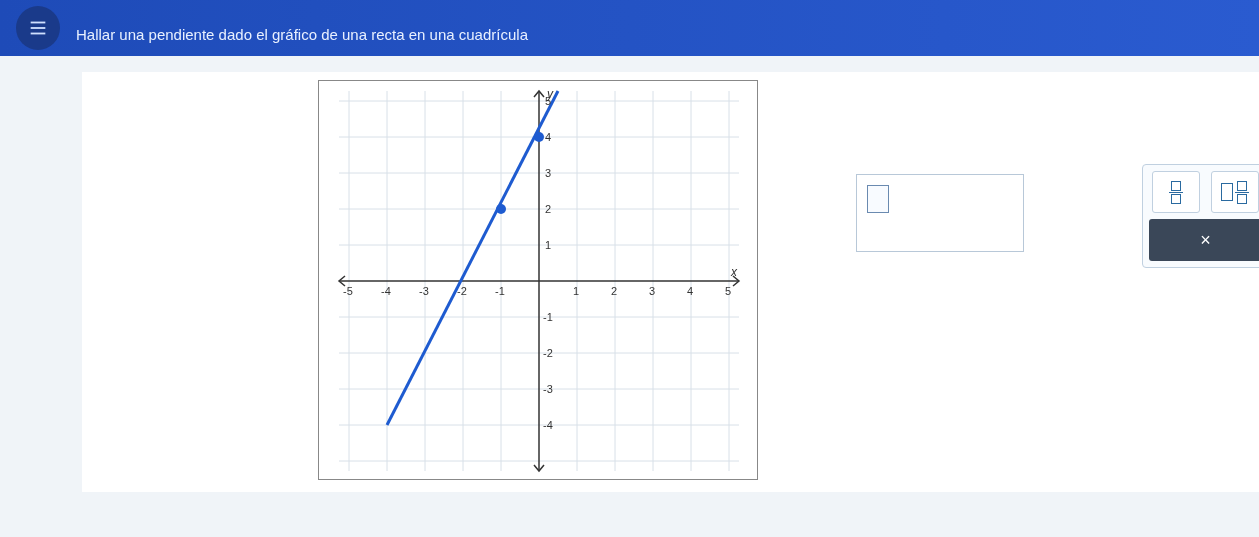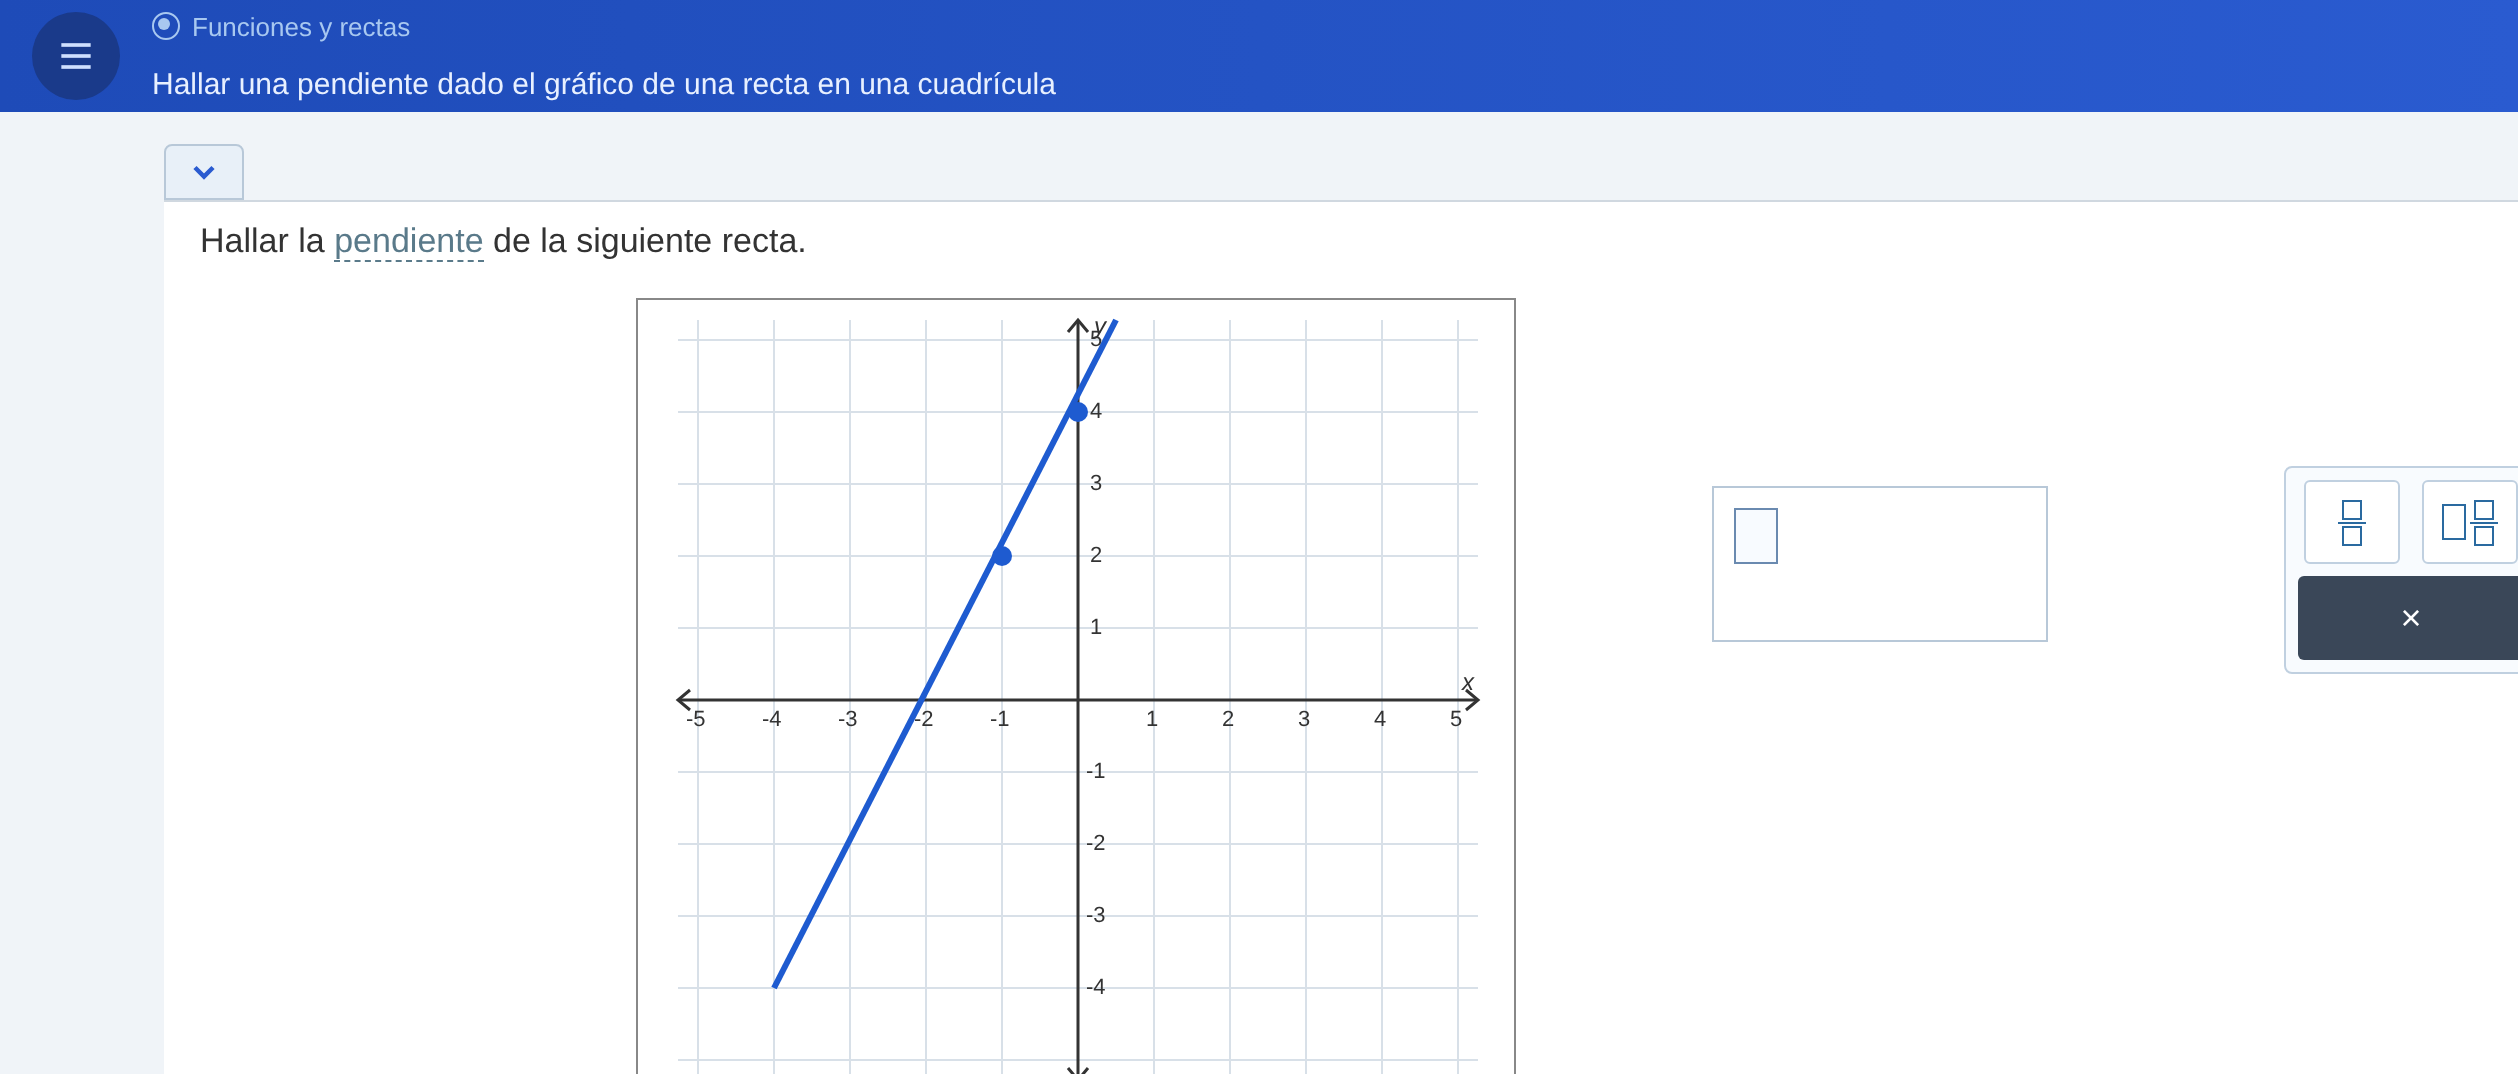--- a/index.html
+++ b/index.html
@@ -163,38 +163,31 @@
 
 <div class="header">
   <div class="menu-btn">
     <svg width="22" height="22" viewBox="0 0 24 24" fill="none" stroke-width="2">
       <line x1="4" y1="6" x2="20" y2="6"></line>
         <line x1="4" y1="12" x2="20" y2="12"></line>
         <line x1="4" y1="18" x2="20" y2="18"></line>
     </svg>
   </div>
   <div class="header-text">
-    <div class="breadcrumb">
-      <span class="bc-icon"></span>
-      <span>Funciones y rectas</span>
-    </div>
     <div class="subtitle">Hallar una pendiente dado el gráfico de una recta en una cuadrícula</div>
   </div>
 </div>
 
 <div class="content">
   <div class="collapse-btn">
     <svg width="18" height="18" viewBox="0 0 24 24" fill="none" stroke-width="3">
       <polyline points="6 9 12 15 18 9"></polyline>
     </svg>
   </div>
 
-  <div class="question-bar">
-    <span>Hallar la </span><span class="underline">pendiente</span><span> de la siguiente recta.</span>
-  </div>
 
   <div class="work-area">
 
     <div class="graph-panel">
       <svg width="440" height="400" viewBox="0 0 440 400">
 
         <g stroke="#d8e0e8" stroke-width="1">
 
           <line x1="30" y1="10" x2="30" y2="390"></line>
             <line x1="68" y1="10" x2="68" y2="390"></line>

